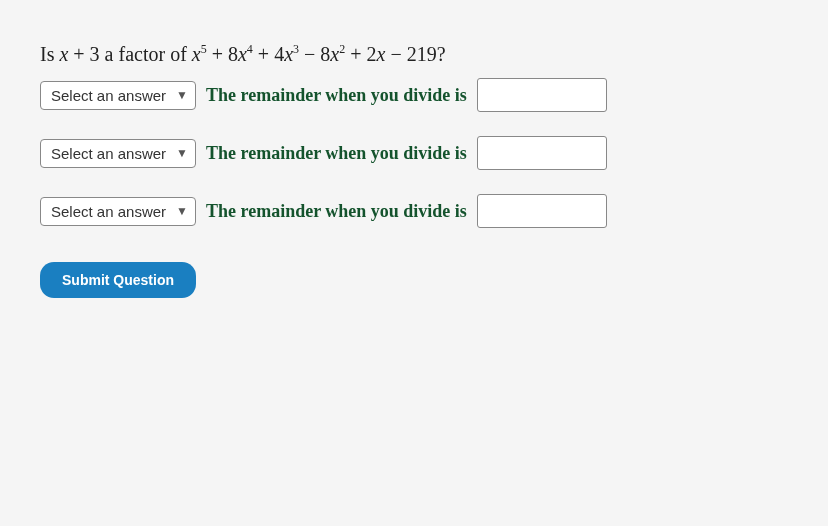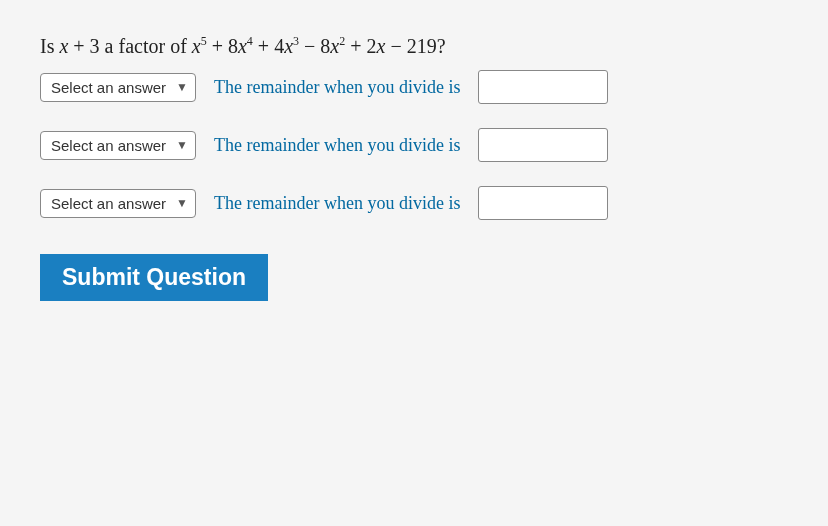--- a/index.html
+++ b/index.html
@@ -12,41 +12,41 @@
       display: flex;
       align-items: center;
       justify-content: center;
       overflow: hidden;
     }
 
     .container {
       background: #f5f5f5;
       width: 828px;
       height: 526px;
-      padding: 32px 40px 28px 40px;
+      padding: 40px 40px 28px 40px;
       display: flex;
       flex-direction: column;
       gap: 0;
     }
 
     .question-block {
       margin-bottom: 10px;
     }
 
     .question-text {
       font-size: 20px;
       color: #222;
       margin-bottom: 10px;
       line-height: 1.4;
     }
 
     .answer-row {
       display: flex;
       align-items: center;
-      gap: 18px;
+      gap: 10px;
       margin-bottom: 14px;
     }
 
     .select-wrapper {
       position: relative;
       display: inline-flex;
       align-items: center;
     }
 
     .answer-select {
@@ -66,42 +66,43 @@
     .select-arrow {
       position: absolute;
       right: 8px;
       pointer-events: none;
       font-size: 12px;
       color: #555;
     }
 
     .remainder-label {
       font-size: 18px;
-      color: #0369a1;
+      color: #14532d;
       font-family: 'Times New Roman', Times, serif;
+      font-weight: bold;
     }
 
     .remainder-input {
       border: 1.5px solid #888;
       border-radius: 3px;
       background: #fff;
       width: 130px;
       height: 34px;
       font-size: 16px;
       padding: 4px 8px;
       font-family: Arial, sans-serif;
     }
 
     .submit-btn {
       background: #1a7fc1;
       color: #fff;
       border: none;
-      border-radius: 0;
+      border-radius: 14px;
       padding: 10px 22px;
-      font-size: 23px;
+      font-size: 14px;
       font-family: Arial, sans-serif;
       font-weight: bold;
       cursor: pointer;
       margin-top: 10px;
       width: fit-content;
     }
 
     sup {
       font-size: 12px;
     }

